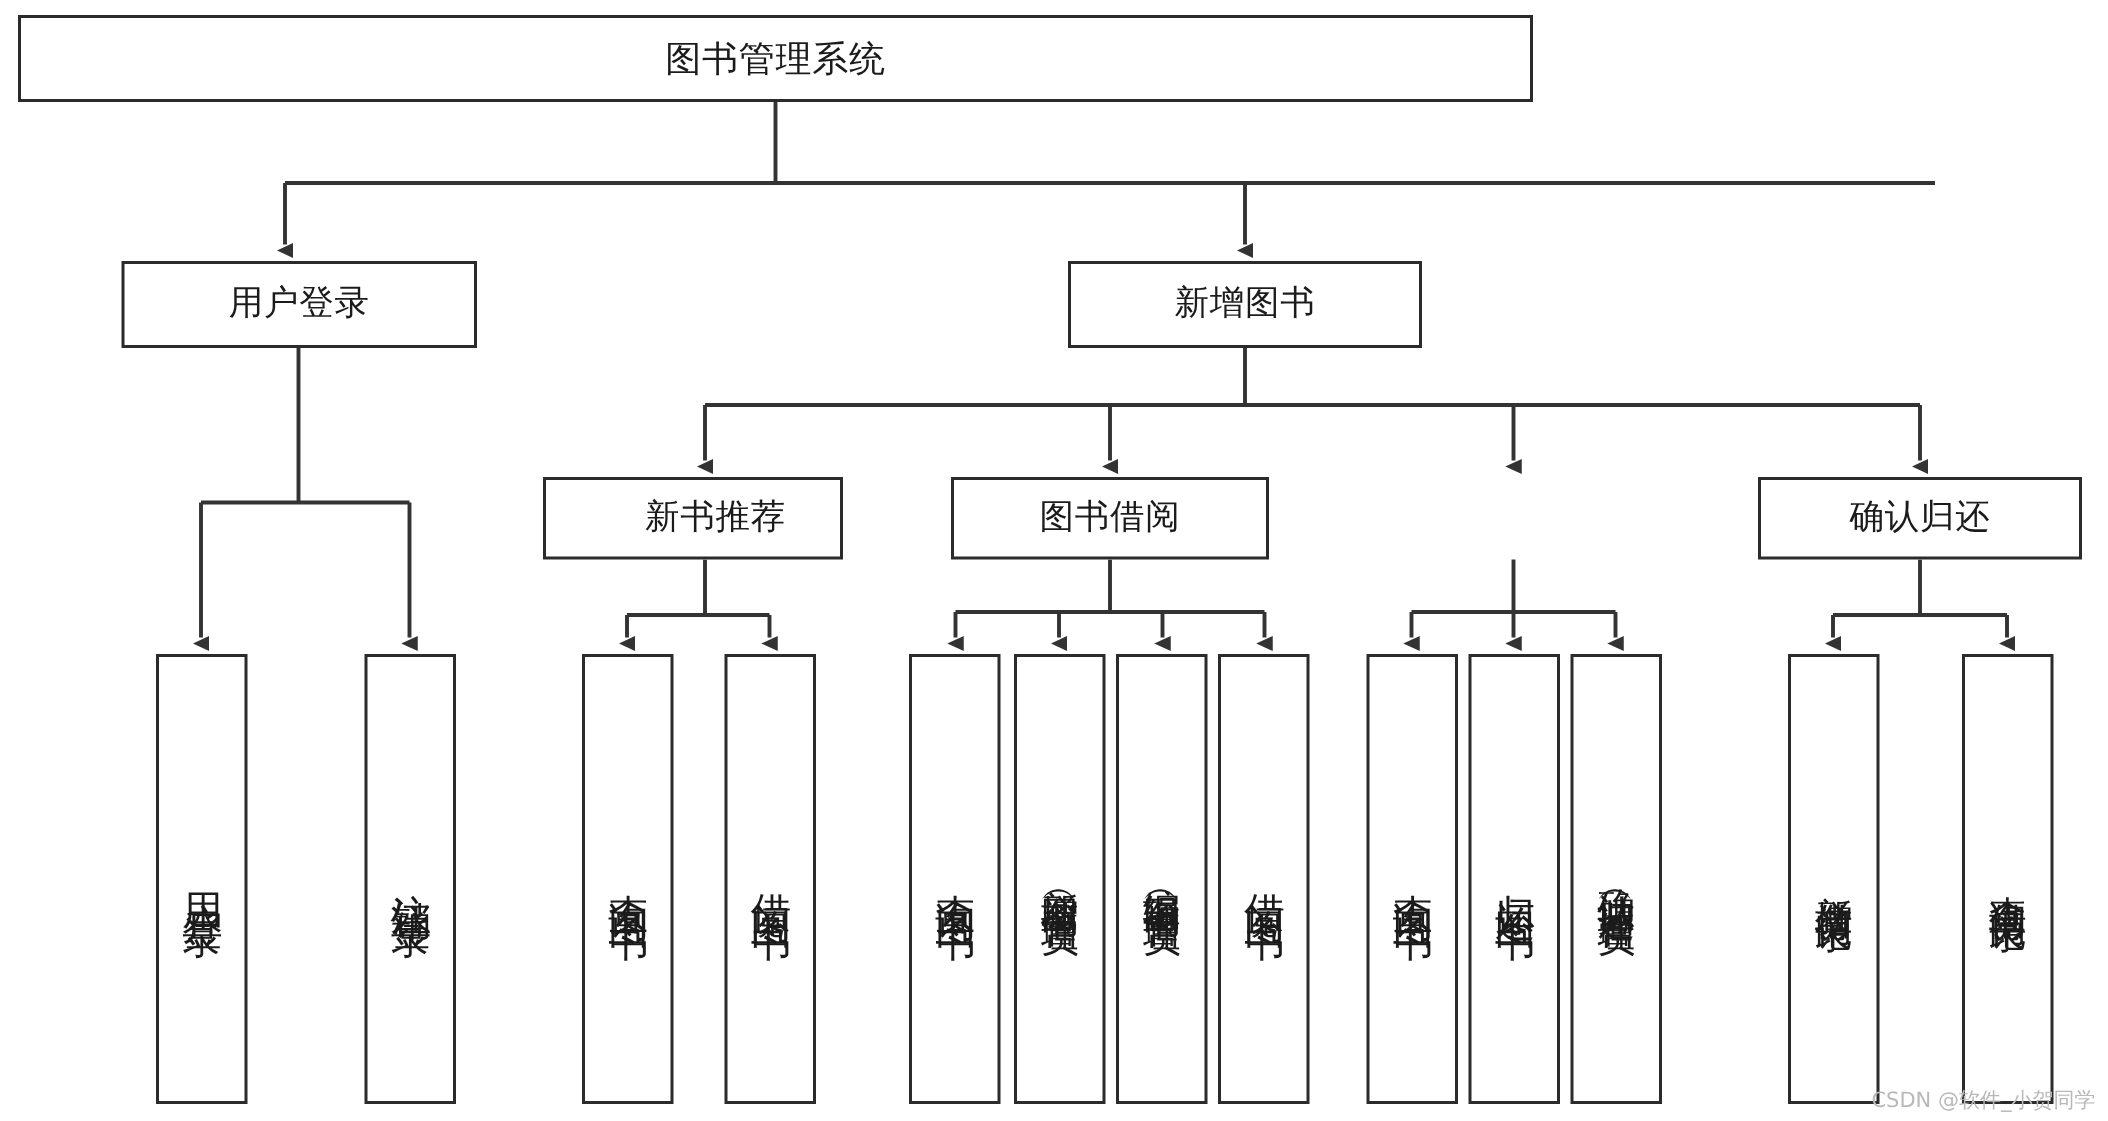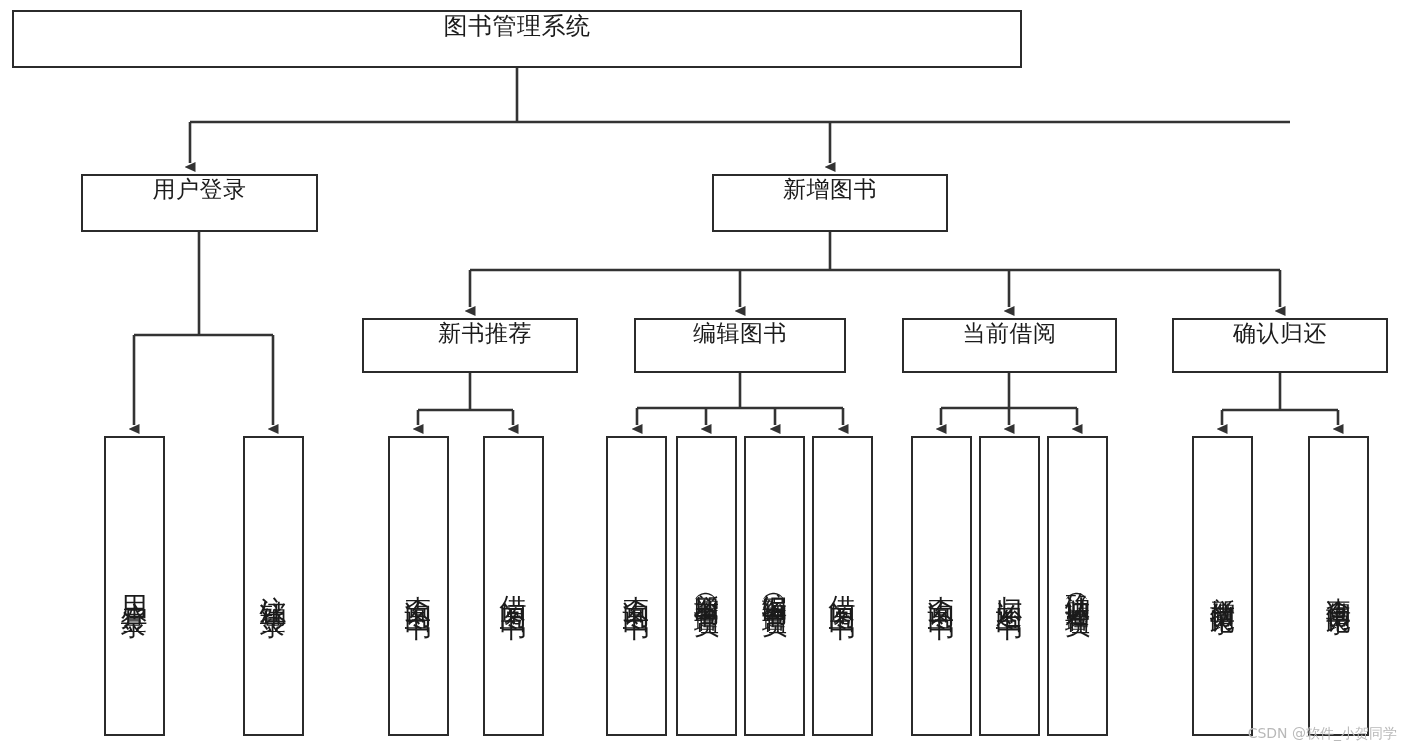--- a/index.html
+++ b/index.html
@@ -24,20 +24,21 @@
     width: 1405px;
     height: 747px;
     pointer-events: none;
   }
   .node {
     position: absolute;
     box-sizing: border-box;
     background: #ffffff;
     border: 2px solid #2b2b2b;
     display: flex;
+    align-items: center;
     justify-content: center;
     color: #1b1b1b;
     z-index: 2;
   }
   .node .label {
     display: block;
     text-align: center;
     line-height: 1.18;
     white-space: nowrap;
   }
@@ -138,31 +139,28 @@
   </div>
 
   <div class="node horiz" style="left:81px; top:174px; width:237px; height:58px;">
     <span class="label">用户登录</span>
   </div>
 
   <div class="node horiz" style="left:712px; top:174px; width:236px; height:58px;">
     <span class="label">新增图书</span>
   </div>
 
-  <div class="node horiz" style="left:362px; top:318px; width:216px; height:55px;padding-left:30px;">
+  <div class="node horiz" style="left:362px; top:318px; width:200px; height:55px;padding-left:30px;">
     <span class="label">新书推荐</span>
   </div>
 
   <div class="node horiz" style="left:634px; top:318px; width:212px; height:55px;">
-    <span class="label">编辑图书</span>
-  </div>
-
-  <div class="node horiz" style="left:902px; top:318px; width:215px; height:55px;">
-    <span class="label">当前借阅</span>
-  </div>
+    <span class="label">图书借阅</span>
+  </div>
+
 
   <div class="node horiz" style="left:1172px; top:318px; width:216px; height:55px;">
     <span class="label">确认归还</span>
   </div>
 
   <div class="node vert" style="left:104px; top:436px; width:61px; height:300px;">
     <span class="label">用户登录</span>
   </div>
 
   <div class="node vert" style="left:243px; top:436px; width:61px; height:300px;">

